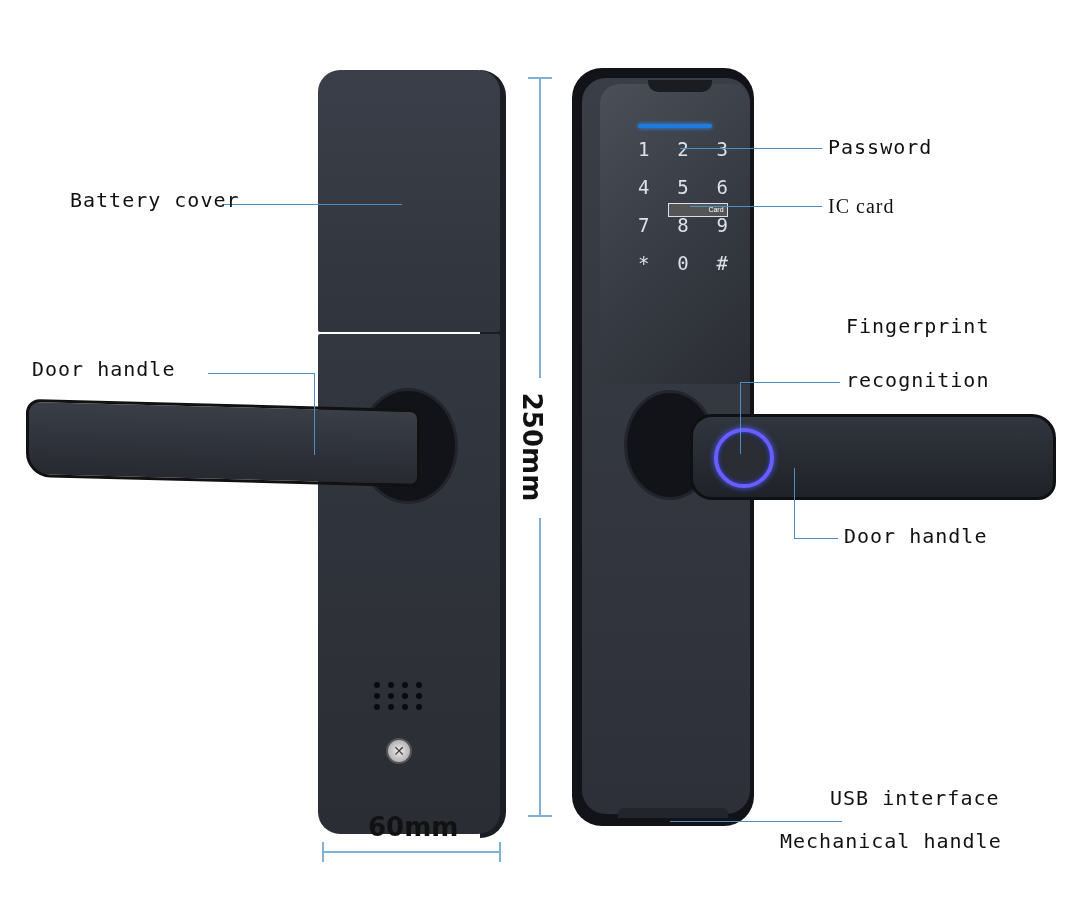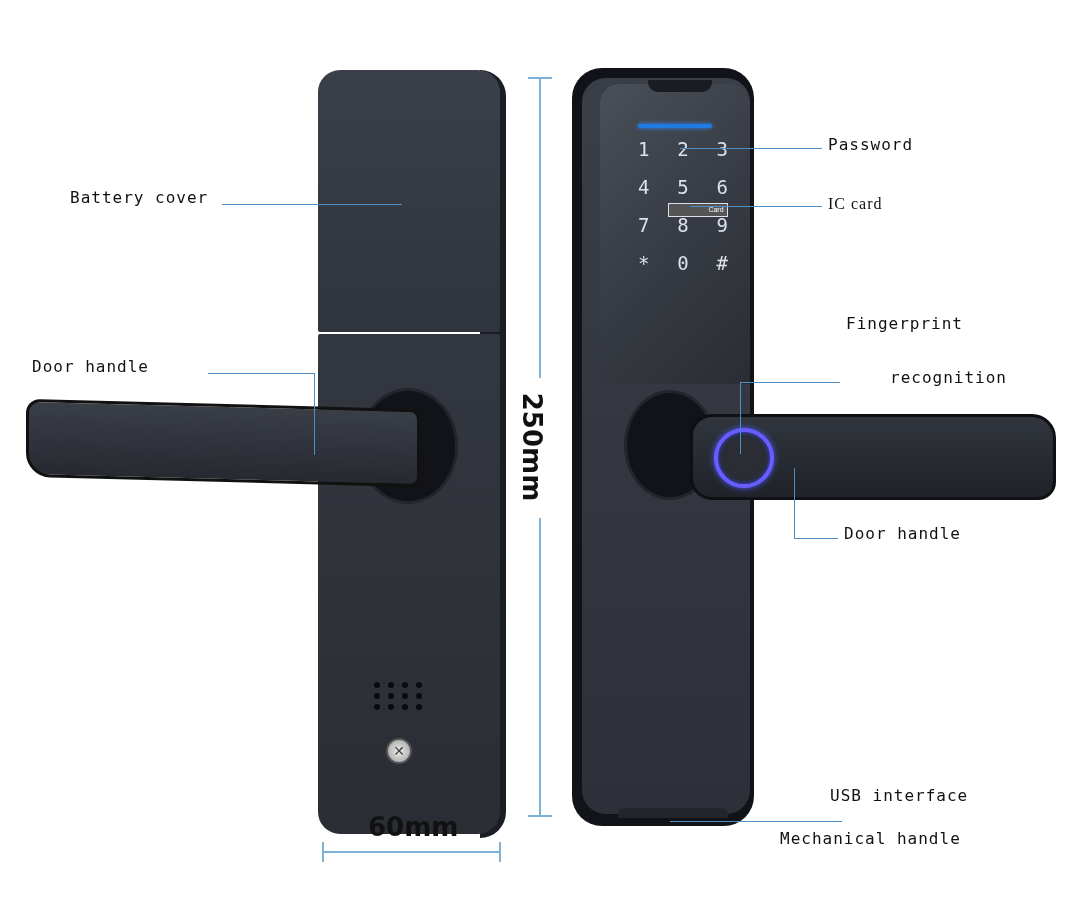--- a/index.html
+++ b/index.html
@@ -3,21 +3,21 @@
 <meta charset="utf-8">
 <style>
   html, body { margin: 0; padding: 0; }
   body {
     width: 1080px; height: 924px; position: relative; overflow: hidden;
     background: #ffffff;
     font-family: "DejaVu Sans Mono", "Liberation Mono", monospace;
   }
   .abs { position: absolute; }
   .label {
-    position: absolute; color: #111; font-size: 16px; letter-spacing: 1px;
+    position: absolute; color: #111; font-size: 20px; letter-spacing: 1px;
     white-space: nowrap; line-height: 1;
   }
   .leader { position: absolute; background: #4d8fc4; }
   .dim-line { position: absolute; background: #7fb0d6; }
   .dim-text {
     position: absolute; color: #111; font-family: "DejaVu Sans", sans-serif;
     font-weight: bold; font-size: 26px; white-space: nowrap;
   }
 
   
@@ -104,21 +104,21 @@
 <div class="leader" style="left:740px; top:382px; width:1px; height:72px;"></div>
 <div class="leader" style="left:794px; top:468px; width:1px; height:70px;"></div>
 <div class="leader" style="left:794px; top:538px; width:44px; height:1px;"></div>
 <div class="leader" style="left:670px; top:821px; width:172px; height:1px;"></div>
 
 <div class="label" style="left:26px; top:190px;margin-left:44px;">Battery cover</div>
 <div class="label" style="left:32px; top:359px;">Door handle</div>
 <div class="label" style="left:828px; top:137px;">Password</div>
 <div class="label" style="left:828px; top:196px;font-family:Liberation Serif, serif;">IC card</div>
 <div class="label" style="left:846px; top:316px;">Fingerprint</div>
-<div class="label" style="left:846px; top:370px;margin-left:44px;">recognition</div>
+<div class="label" style="left:846px; top:370px;">recognition</div>
 <div class="label" style="left:844px; top:526px;">Door handle</div>
 <div class="label" style="left:830px; top:788px;">USB interface</div>
 <div class="label" style="left:780px; top:831px;">Mechanical handle</div>
 
 <div class="dim-line" style="left:528px; top:77px; width:24px; height:2px;"></div>
 <div class="dim-line" style="left:539px; top:78px; width:2px; height:300px;"></div>
 <div class="dim-line" style="left:539px; top:518px; width:2px; height:298px;"></div>
 <div class="dim-line" style="left:528px; top:815px; width:24px; height:2px;"></div>
 <div class="dim-text" style="left:478px; top:432px; transform: rotate(90deg); transform-origin: center;">250mm</div>
 

